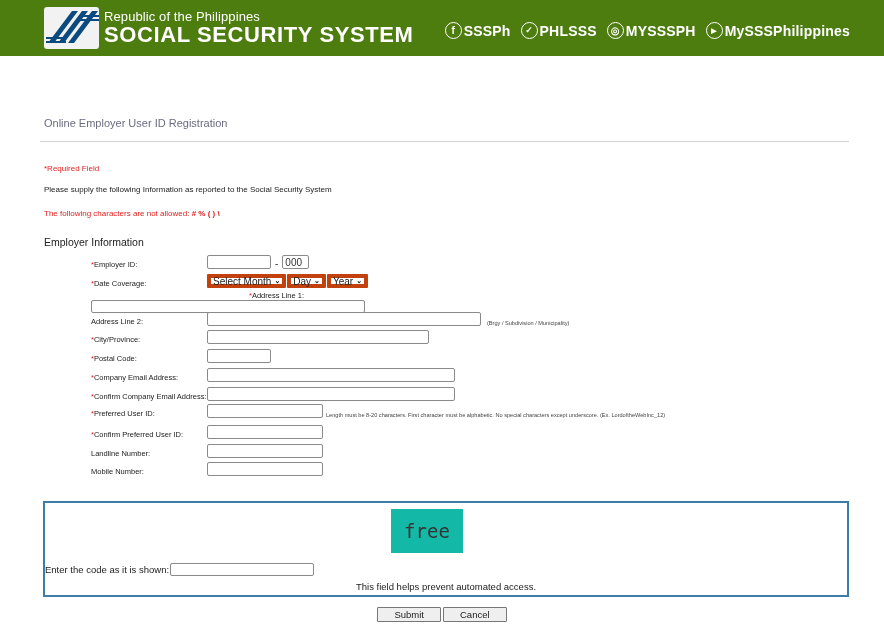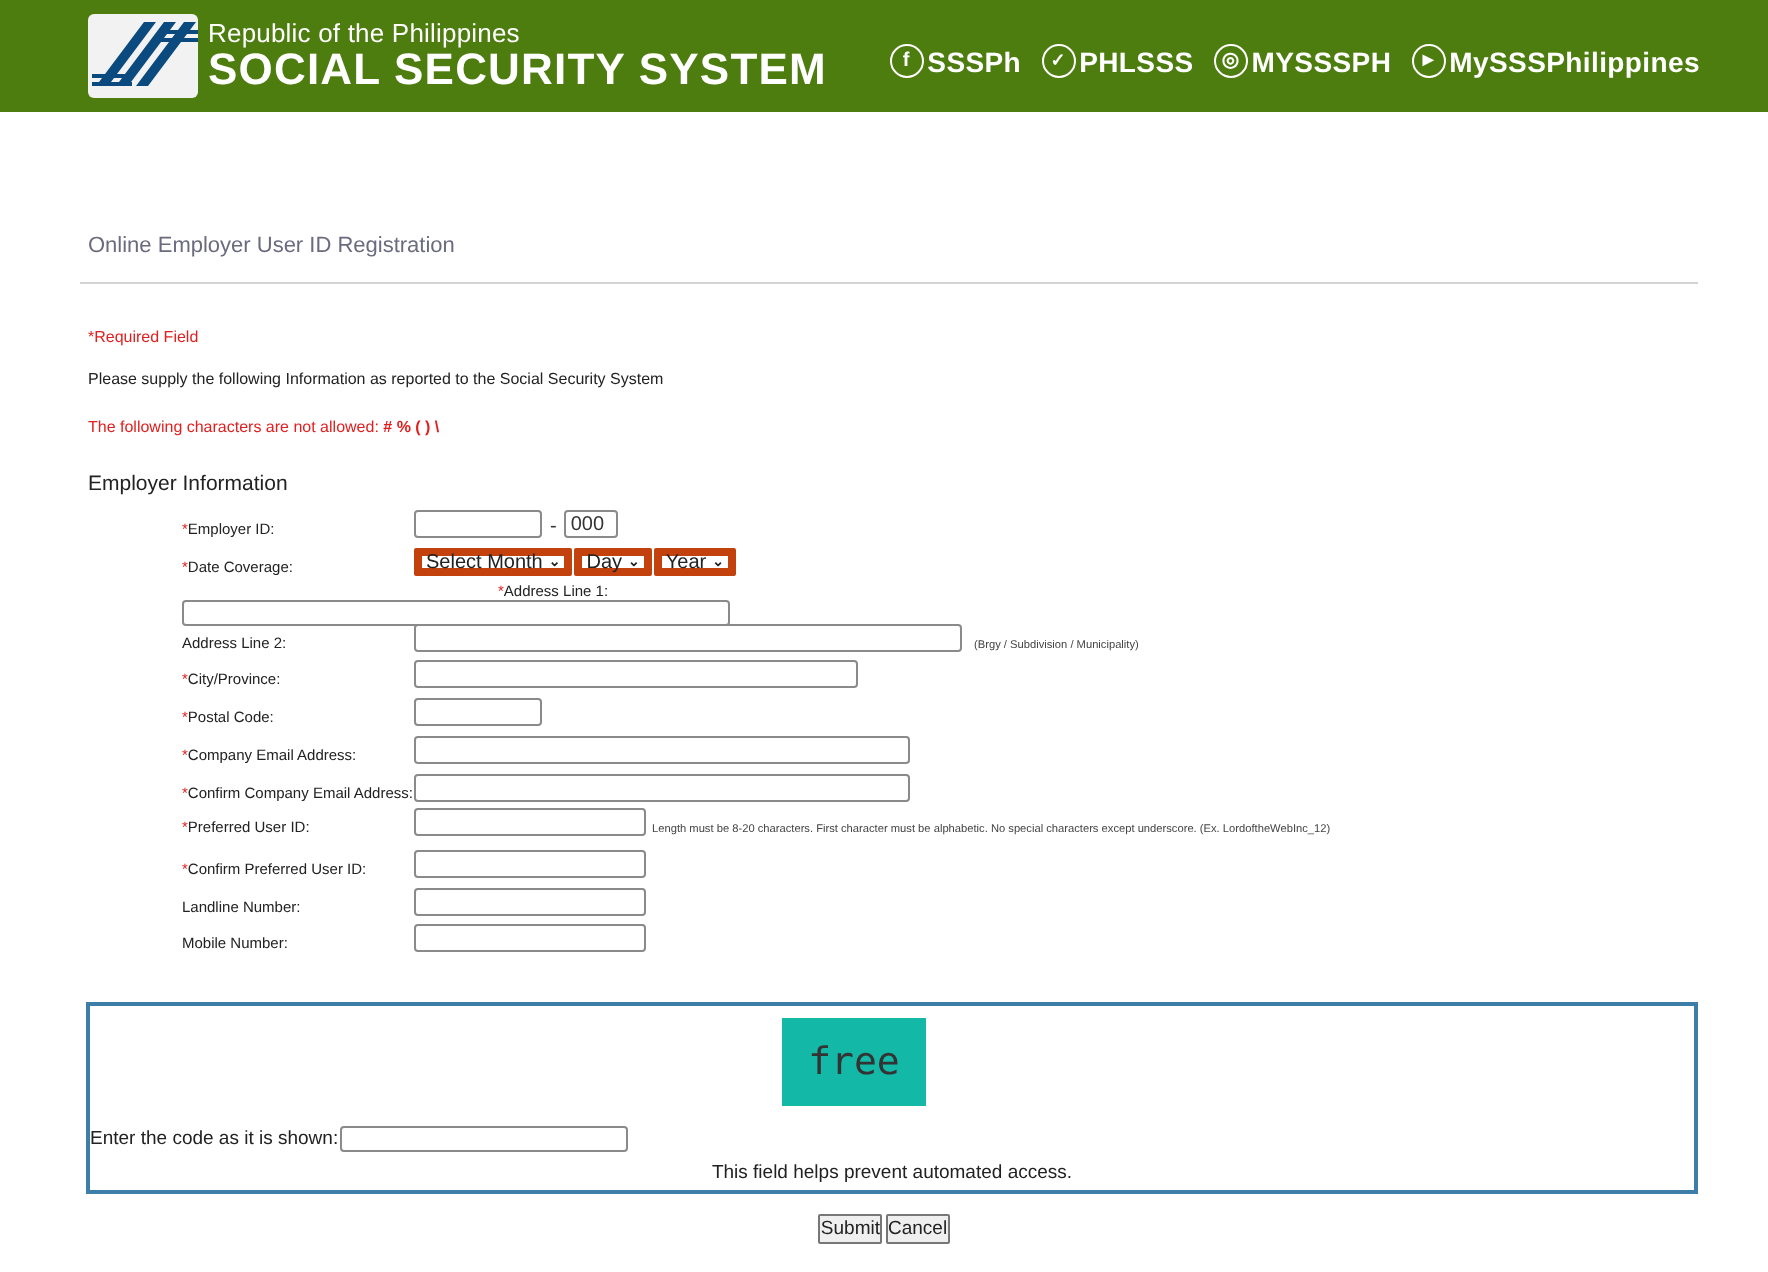--- a/index.html
+++ b/index.html
@@ -35,21 +35,21 @@
   .sel .chev { font-size: 7px; margin-left: 3px; font-weight: bold; }
 
   
   .captcha { position: absolute; left: 43px; top: 501px; width: 806px; height: 96px; border: 2px solid #3c7ea8; }
   .captcha-img { position: absolute; left: 346px; top: 6px; width: 72px; height: 44px; background: #14b8a6; display: flex; align-items: center; justify-content: center; font-family: "DejaVu Sans Mono", monospace; font-size: 19px; color: #333; }
   .captcha-row { position: absolute; left: 0; width: 100%; top: 60px; display: flex; align-items: center; font-size: 9.5px; color: #222; }
   .captcha-row .inp { width: 144px; height: 13px; margin-left: 1px; }
   .captcha-note { position: absolute; left: 0; width: 100%; top: 78px; text-align: center; font-size: 9.5px; color: #222; }
 
   .buttons { position: absolute; left: 0; width: 884px; top: 607px; display: flex; justify-content: center; gap: 2px; }
-  .btn { height: 15px; border: 1px solid #777; background: #efefef; font-size: 9.5px; padding: 0 0; color: #222; font-family: "Liberation Sans", sans-serif; border-radius: 1px; }
+  .btn { height: 15px; border: 1px solid #777; background: #efefef; font-size: 9.5px; padding: 0 16px; color: #222; font-family: "Liberation Sans", sans-serif; border-radius: 1px; }
 </style>
 </head>
 <body>
 
 <div class="header">
   <div class="logo-box">
     <svg width="55" height="42" viewBox="0 0 55 42">
       <g fill="#0b4a7e">
         <polygon points="4,36 28,4 34,4 10,36"></polygon>
         <polygon points="14,36 38,4 44,4 20,36"></polygon>

